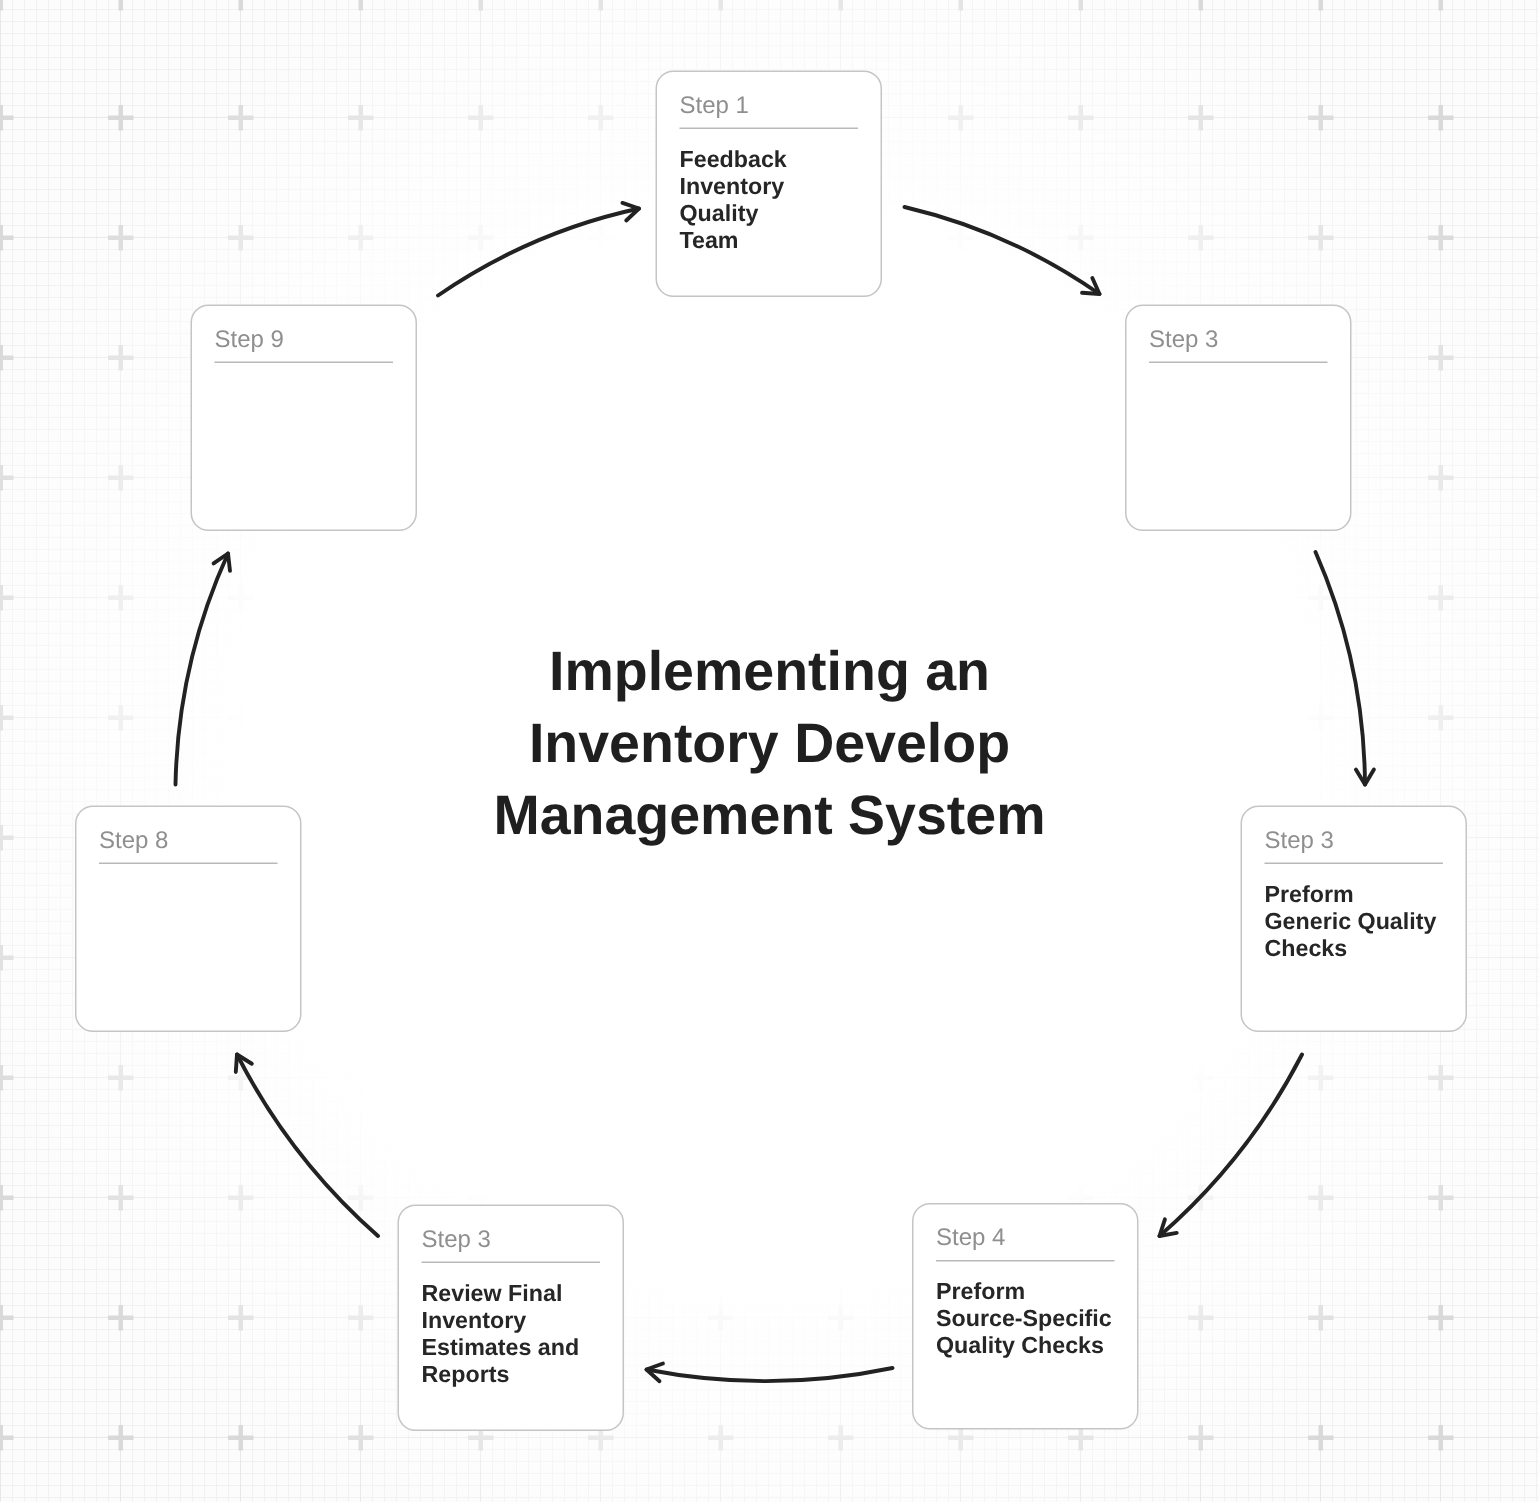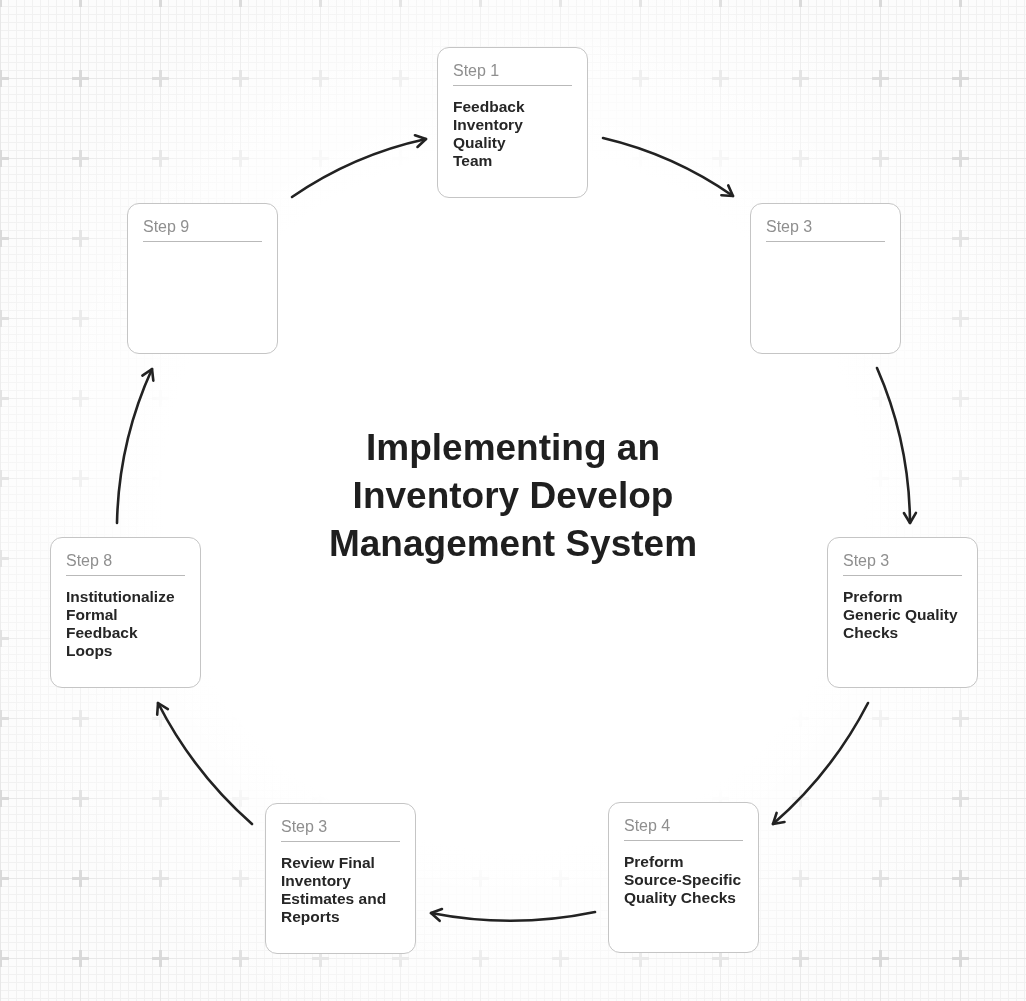--- a/index.html
+++ b/index.html
@@ -327,22 +327,18 @@
   <div class="divider"></div>
   <div class="step-title">Review Final
 Inventory
 Estimates and
 Reports</div>
 </div>
 
 <div class="card card-6">
   <div class="step-label">Step 8</div>
   <div class="divider"></div>
-  <div class="step-title">Institutionalize
-Formal
-Feedback
-Loops</div>
 </div>
 
 <div class="card card-7">
   <div class="step-label">Step 9</div>
   <div class="divider"></div>
 </div>
 
 </body></html>

